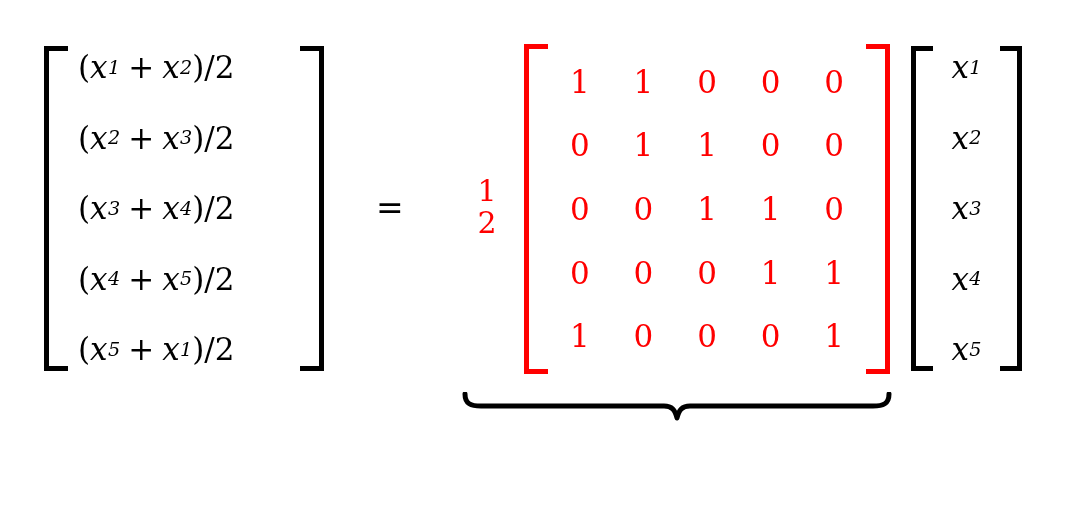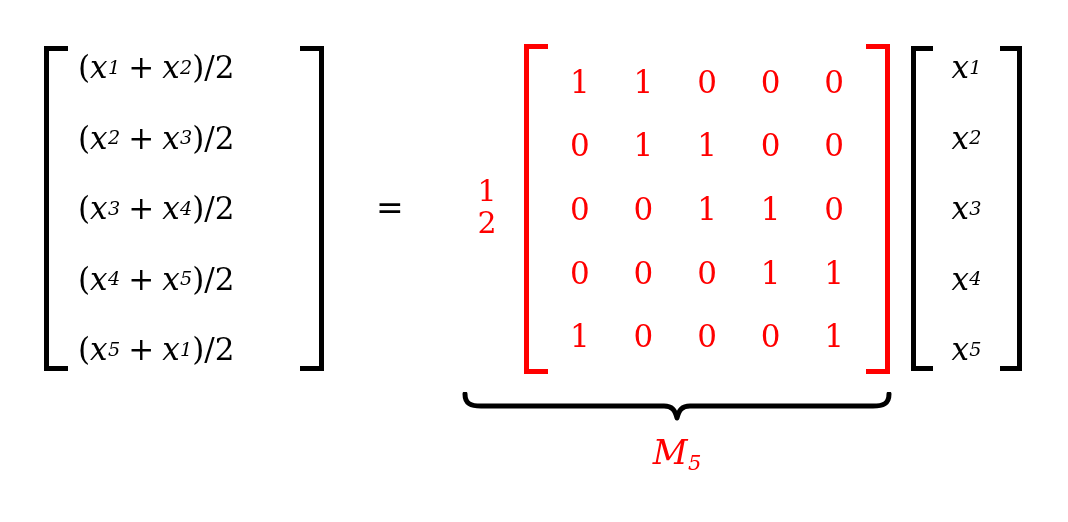--- a/index.html
+++ b/index.html
@@ -300,17 +300,14 @@
       <path d="M 3 2
                C 3 12, 9 14, 19 14
                L 202 14
                C 210 14, 213 18, 215 26
                C 217 18, 220 14, 228 14
                L 411 14
                C 421 14, 427 12, 427 2" fill="none" stroke="#000000" stroke-width="5" stroke-linecap="round" stroke-linejoin="round"></path>
     </svg>
   </div>
 
-  <div id="underbrace-label">
-    <span class="mvar">M</span><sub class="sb">5</sub>
-  </div>
 
 </div>
 
 </body></html>

